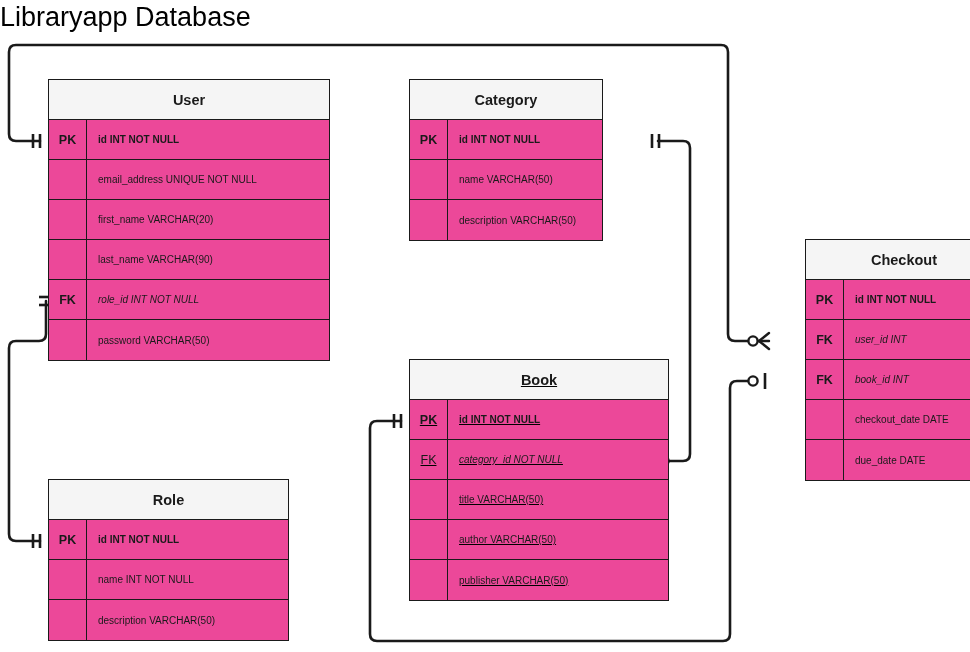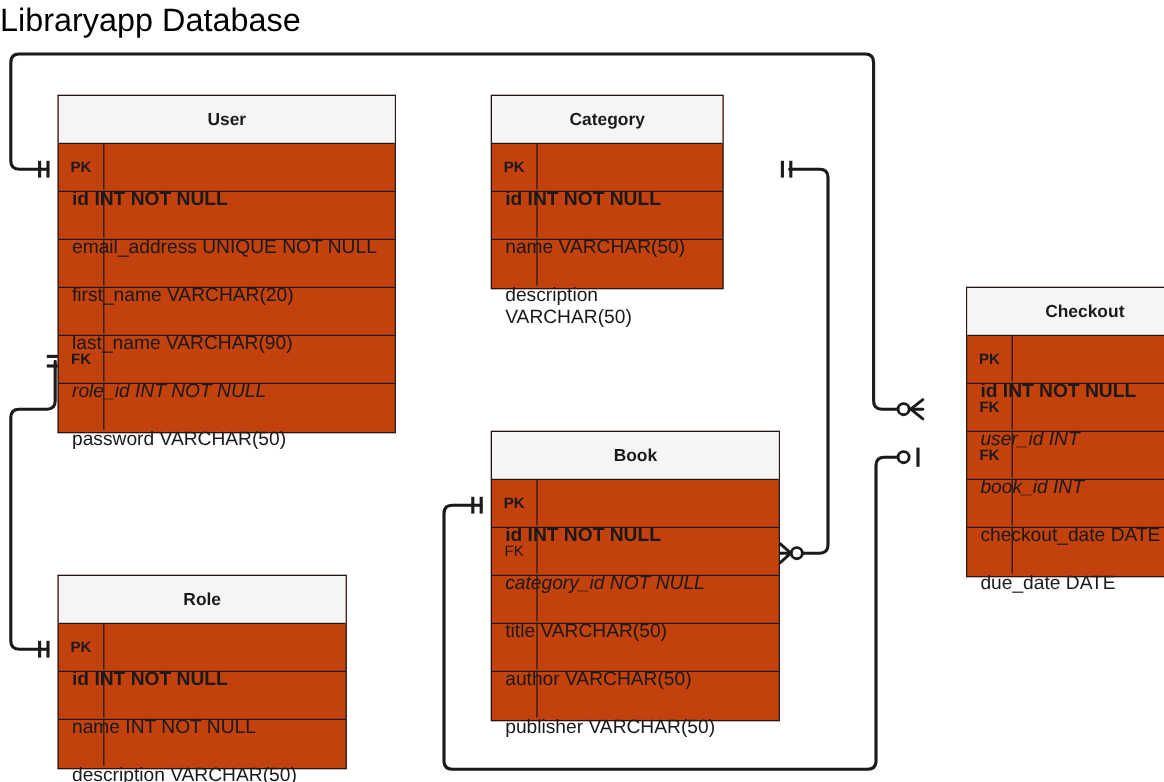--- a/index.html
+++ b/index.html
@@ -34,39 +34,38 @@
     left: 0;
     top: 0;
     width: 970px;
     height: 652px;
     pointer-events: none;
   }
   .entity {
     position: absolute;
     border: 1.6px solid #1a1a1a;
     box-sizing: border-box;
-    background: #c2410c;
+    background: #ec4899;
   }
   .entity-header {
     height: 40px;
     line-height: 40px;
     text-align: center;
     font-weight: bold;
     font-size: 14.5px;
     background: #f5f5f5;
     border-bottom: 1.6px solid #1a1a1a;
     box-sizing: border-box;
     color: #1a1a1a;
   }
   .entity-row {
     display: flex;
     height: 40px;
     box-sizing: border-box;
     border-bottom: 1.2px solid #1a1a1a;
-    flex-direction: column;
   }
   .entity-row.last {
     border-bottom: none;
   }
   .key-cell {
     width: 38px;
     flex: 0 0 38px;
     border-right: 1.2px solid #1a1a1a;
     box-sizing: border-box;
     display: flex;
@@ -77,35 +76,35 @@
     color: #1a1a1a;
   }
   .key-cell.fk-plain {
     font-weight: normal;
   }
   .attr-cell {
     flex: 1 1 auto;
     display: flex;
     align-items: center;
     padding-left: 11px;
-    font-size: 16px;
+    font-size: 10px;
     color: #1a1a1a;
     box-sizing: border-box;
   }
   .attr-cell.pk-text {
     font-weight: bold;
   }
   .attr-cell.fk-text {
     font-style: italic;
   }
   
   #entity-user      { left: 48px;  top: 79px;  width: 282px; }
   #entity-category  { left: 409px; top: 79px;  width: 194px; }
   #entity-checkout  { left: 769px; top: 239px; width: 198px; margin-left: 36px; }
-  #entity-book      { left: 409px; top: 359px; width: 241px; }
+  #entity-book      { left: 409px; top: 359px; width: 260px; text-decoration: underline; }
   #entity-role      { left: 48px;  top: 479px; width: 241px; }
 </style>
 </head>
 <body>
 
 <div id="canvas">
 
   <div id="diagram-title">Libraryapp Database</div>
 
   <svg id="connectors" viewBox="0 0 970 652" width="970" height="652" xmlns="http://www.w3.org/2000/svg">

